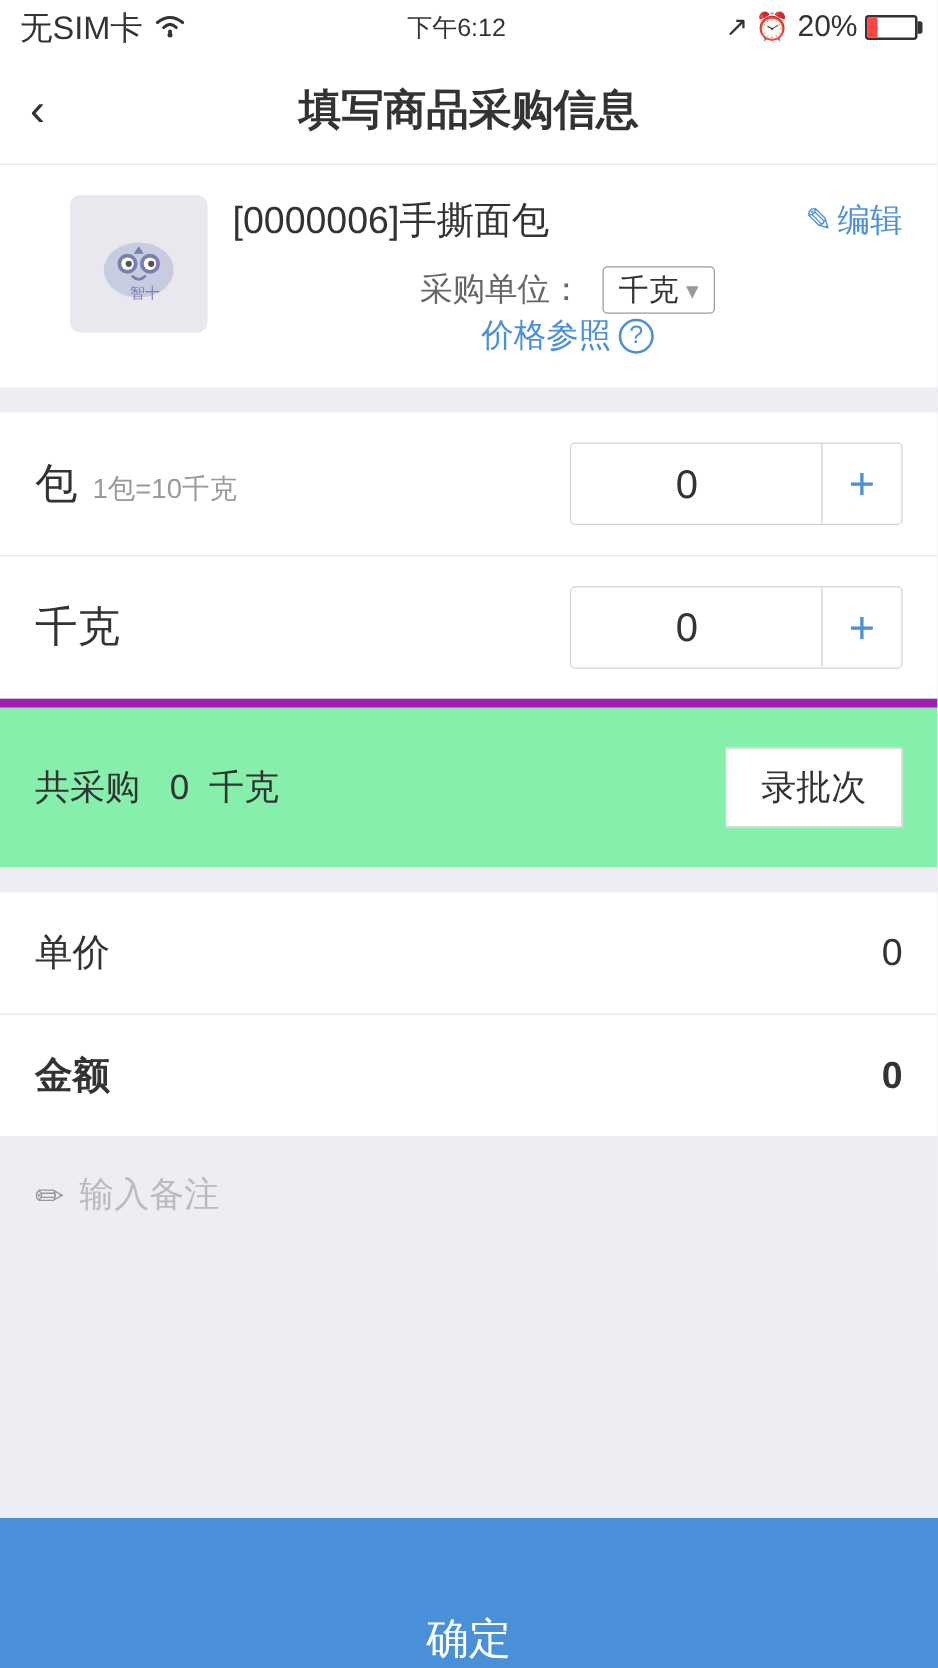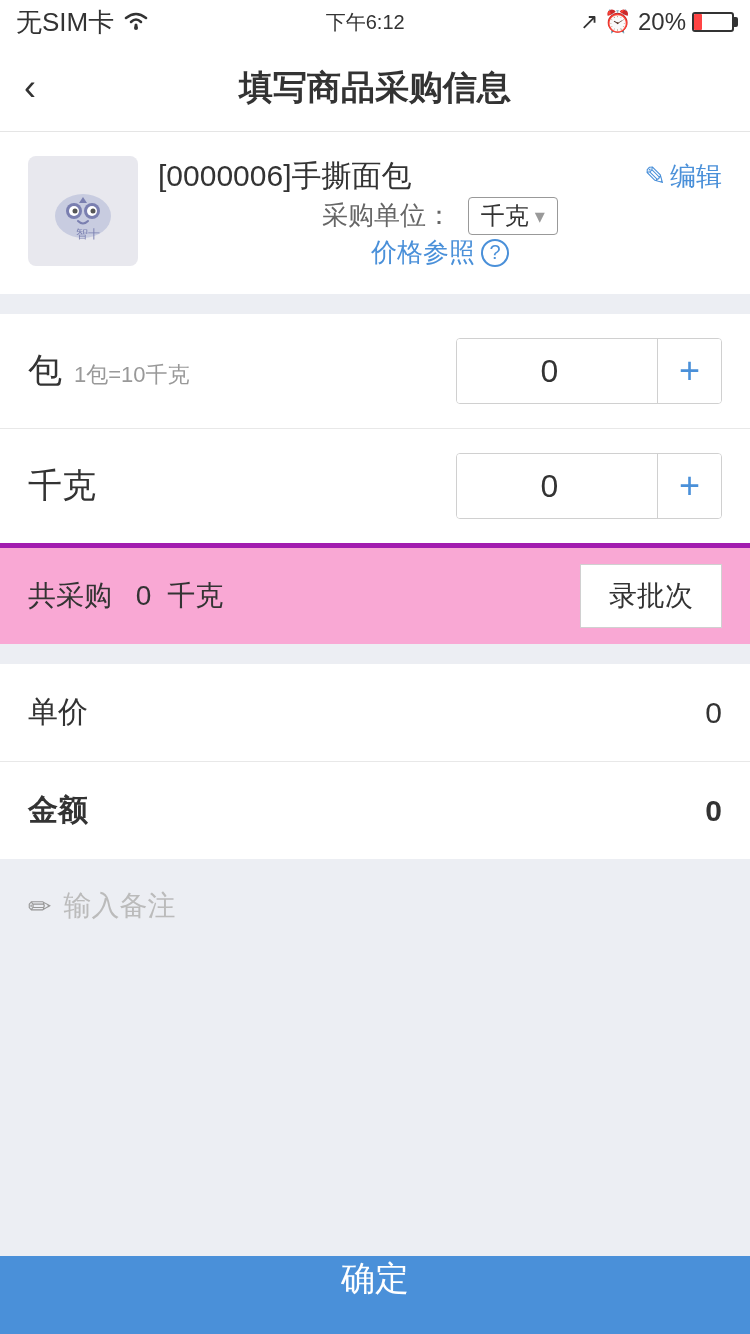--- a/index.html
+++ b/index.html
@@ -89,30 +89,32 @@
     }
     .product-thumb {
       width: 110px;
       height: 110px;
       background: #e8e8ee;
       border-radius: 8px;
       display: flex;
       align-items: center;
       justify-content: center;
       flex-shrink: 0;
+      margin-left: 28px;
     }
     .owl-logo {
       width: 70px;
       height: 60px;
       position: relative;
     }
     .product-info {
       flex: 1;
       display: flex;
       flex-direction: column;
+      gap: 16px;
     }
     .product-top-row {
       display: flex;
       justify-content: space-between;
       align-items: center;
     }
     .product-name {
       font-size: 30px;
       font-weight: 500;
       color: #333;
@@ -216,23 +218,23 @@
       font-size: 36px;
       color: #4a90d9;
       cursor: pointer;
     }
 
     
     .total-row {
       display: flex;
       align-items: center;
       justify-content: space-between;
-      padding: 16px 28px;
-      background: #f9a8d4;
-      border-top: 5px solid #a21caf;
+      padding: 32px 28px;
+      background: #86efac;
+      border-top: 7px solid #a21caf;
     }
     .batch-btn {
       border: 1px solid #d0d0d0;
       border-radius: 0;
       padding: 12px 28px;
       font-size: 28px;
       color: #333;
       background: #fff;
       cursor: pointer;
     }
@@ -270,24 +272,24 @@
       background: #eceef3;
       min-height: 280px;
     }
 
     
     .confirm-bar {
       position: fixed;
       bottom: 0;
       left: 0;
       width: 750px;
-      height: 78px;
+      height: 120px;
       background: #4a90d9;
       display: flex;
-      align-items: flex-start;
+      align-items: flex-end;
       justify-content: center;
       cursor: pointer;
     }
     .confirm-btn-text {
       font-size: 34px;
       color: #fff;
       font-weight: 500;
     }
   </style>
 </head>

